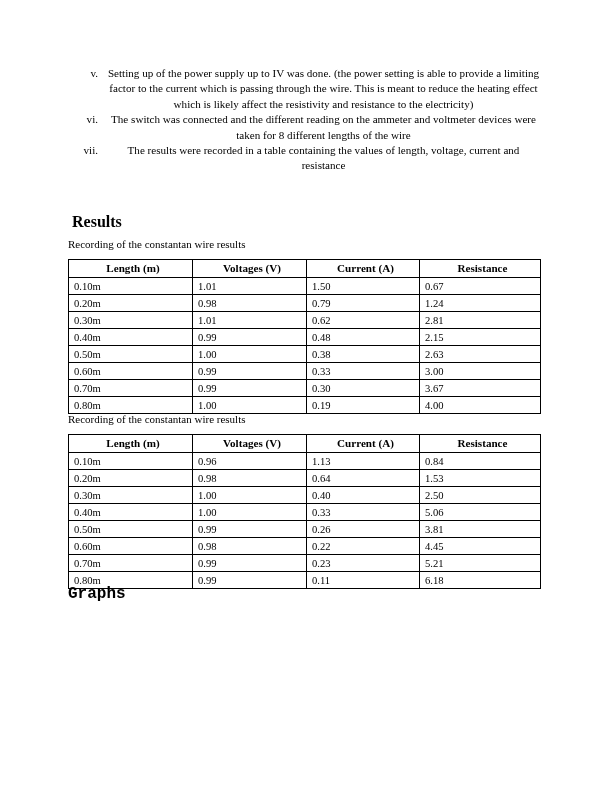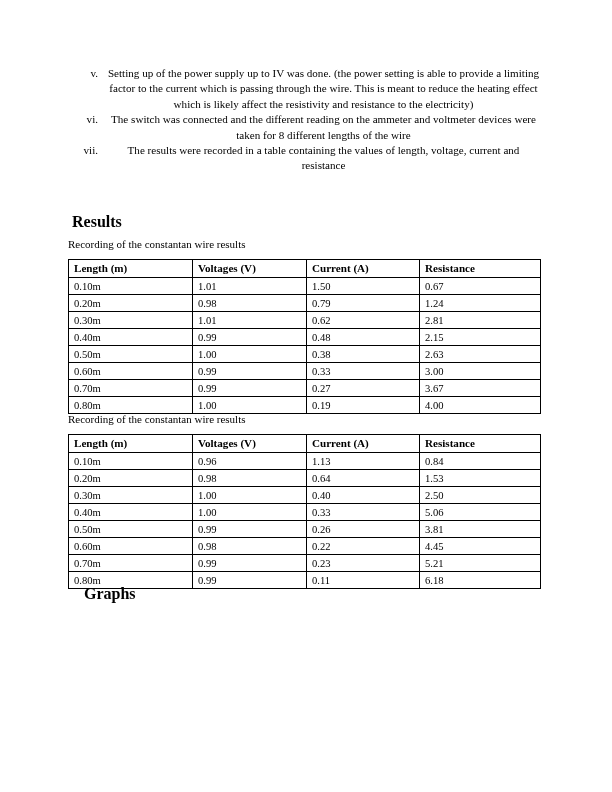--- a/index.html
+++ b/index.html
@@ -78,20 +78,21 @@
     text-align: left;
     vertical-align: middle;
     height: 14px;
     line-height: 13px;
     font-weight: normal;
   }
   .data-table th {
     font-weight: bold;
     font-size: 11.1px;
     height: 15px;
+    text-align: center;
   }
   .col-len  { width: 124px; }
   .col-volt { width: 114px; }
   .col-curr { width: 113px; }
   .col-res  { width: 121px; }
 </style>
 </head>
 <body>
 
 <div class="page">
@@ -163,21 +164,21 @@
       </tr>
       <tr>
         <td>0.60m</td>
         <td>0.99</td>
         <td>0.33</td>
         <td>3.00</td>
       </tr>
       <tr>
         <td>0.70m</td>
         <td>0.99</td>
-        <td>0.27</td>
+        <td>0.30</td>
         <td>3.67</td>
       </tr>
       <tr>
         <td>0.80m</td>
         <td>1.00</td>
         <td>0.19</td>
         <td>4.00</td>
       </tr>
     </tbody>
   </table>
@@ -244,16 +245,16 @@
       </tr>
       <tr>
         <td>0.80m</td>
         <td>0.99</td>
         <td>0.11</td>
         <td>6.18</td>
       </tr>
     </tbody>
   </table>
 
-  <div class="heading" style="left:84px; top:587px;">Graphs</div>
+  <div class="heading" style="left:68px; top:587px;font-family:Liberation Mono, monospace;">Graphs</div>
 
 
 </div>
 
 </body></html>

